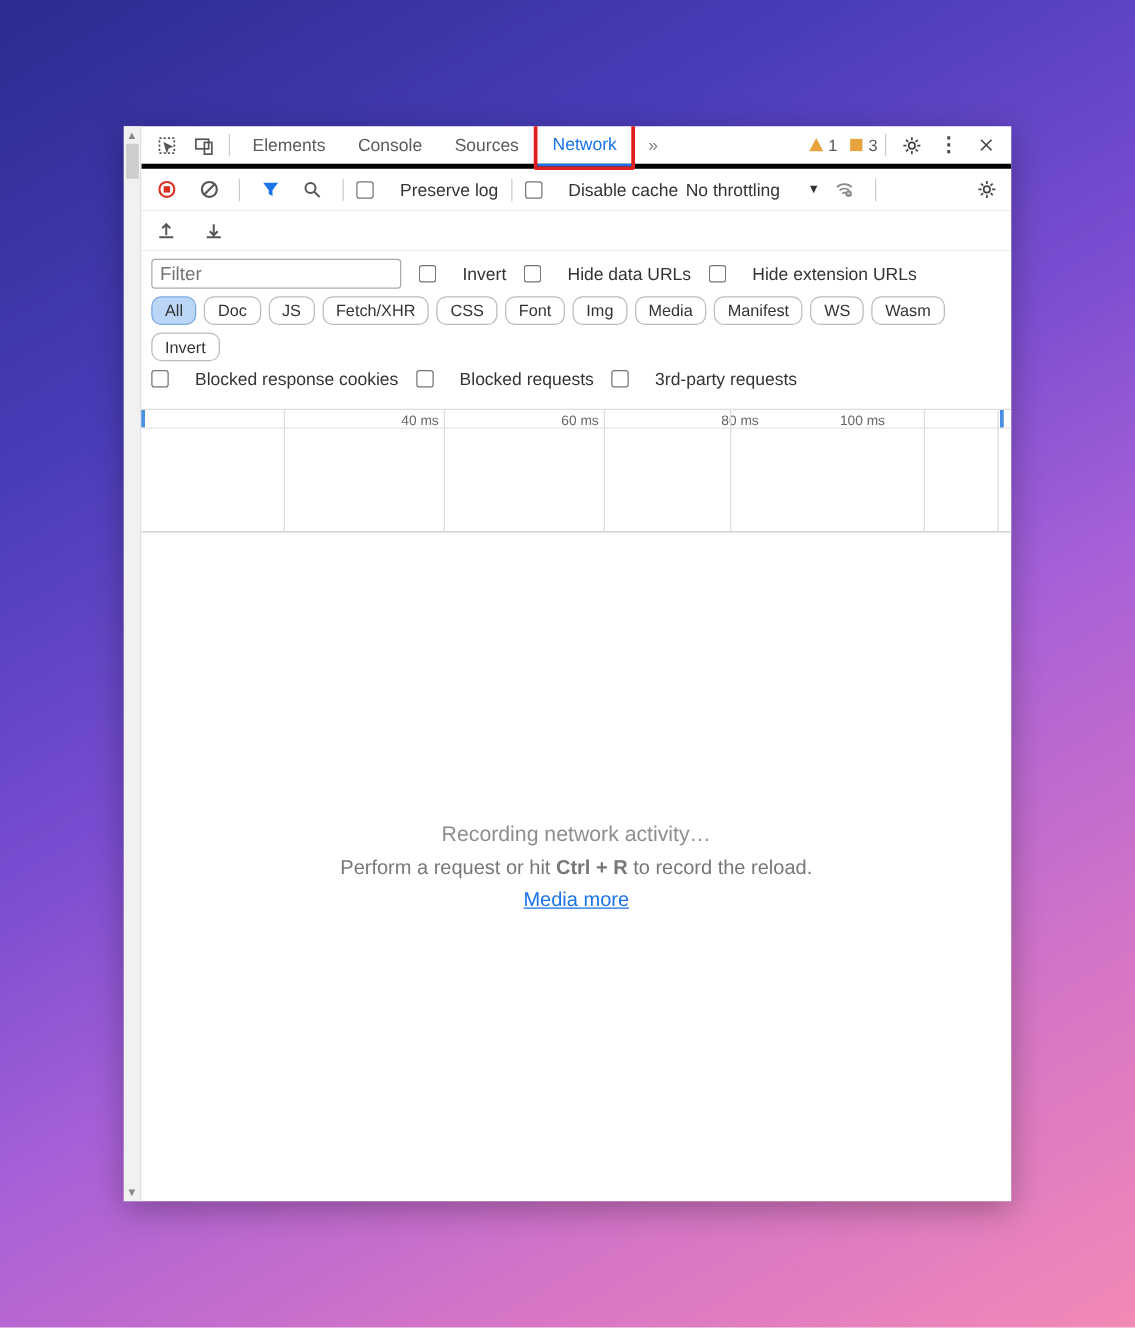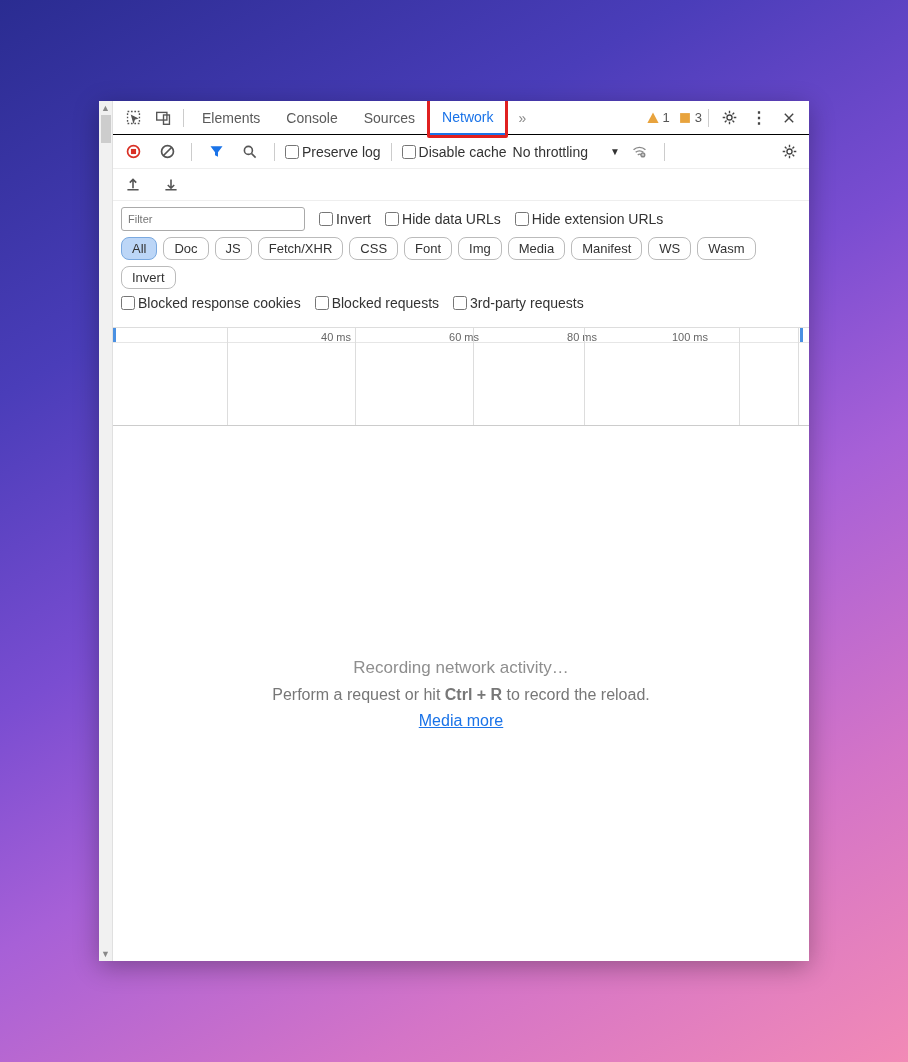--- a/index.html
+++ b/index.html
@@ -4,37 +4,37 @@
 <style>
 *{box-sizing:border-box;margin:0;padding:0;font-family:"Segoe UI",Arial,sans-serif}
 body{width:908px;height:1062px;background:linear-gradient(150deg,#2a2c91 0%,#4a3db9 25%,#7a4dd1 45%,#a760d7 60%,#d474c7 80%,#f28ab6 100%);display:flex;align-items:center;justify-content:center}
 .panel{width:710px;height:860px;background:#fff;box-shadow:0 6px 24px rgba(0,0,0,.3);position:relative;overflow:hidden}
 .scrollbar-l{position:absolute;left:0;top:0;width:14px;height:100%;background:#f1f1f1;border-right:1px solid #e0e0e0}
 .scrollbar-l .arrow{position:absolute;left:2px;font-size:9px;color:#888;cursor:pointer}
 .scrollbar-l .arrow.up{top:2px}
 .scrollbar-l .arrow.down{bottom:2px}
 .scrollbar-l .thumb{position:absolute;left:2px;top:14px;width:10px;height:28px;background:#cdcdcd}
 .content{margin-left:14px;height:100%;display:flex;flex-direction:column}
-.tabbar{height:34px;border-bottom:1px solid #000000;display:flex;align-items:center;padding:0 6px;gap:2px}
+.tabbar{height:34px;border-bottom:4px solid #000000;display:flex;align-items:center;padding:0 6px;gap:2px}
 .ico-btn{width:28px;height:28px;display:flex;align-items:center;justify-content:center;cursor:pointer;color:#555}
 .divider{width:1px;height:18px;background:#ccc;margin:0 4px}
 .tab{padding:0 12px;height:34px;display:flex;align-items:center;color:#5a5a5a;font-size:14px;cursor:pointer}
 .tab.active{color:#1a73e8;border-bottom:2px solid #1a73e8}
 .highlight{border:3px solid #e02020;border-radius:2px;margin:-2px -2px}
 .spacer{flex:1}
 .warn{display:flex;align-items:center;gap:3px;color:#555;font-size:13px}
 .warn svg{vertical-align:middle}
 .toolbar{height:34px;border-bottom:1px solid #eee;display:flex;align-items:center;padding:0 6px;gap:6px}
-.chk{display:flex;align-items:center;gap:3px;color:#333;font-size:14px;cursor:pointer}
+.chk{display:flex;align-items:center;gap:21px;color:#333;font-size:14px;cursor:pointer}
 .chk input{width:14px;height:14px;cursor:pointer}
 .throttle{color:#333;font-size:14px;display:flex;align-items:center;gap:22px;cursor:pointer}
 .toolbar2{height:32px;display:flex;align-items:center;padding:0 6px;gap:10px;border-bottom:1px solid #eee}
 .filters{padding:6px 8px;border-bottom:1px solid #ddd;background:#fff}
 .filterrow{display:flex;align-items:center;gap:14px;flex-wrap:wrap;margin-bottom:6px}
-.filter-input{width:184px;height:24px;border:1px solid #aaa;border-radius:3px;padding:0 6px;font-size:11px;color:#777}
+.filter-input{width:200px;height:24px;border:1px solid #aaa;border-radius:3px;padding:0 6px;font-size:15px;color:#777}
 .pills{display:flex;gap:6px;flex-wrap:wrap;margin-bottom:6px}
 .pill{border:1px solid #bbb;border-radius:8px;padding:3px 10px;font-size:13px;color:#333;cursor:pointer;background:#fff}
 .pill.active{background:#bcd6f7;border-color:#7aa9e0}
 .timeline{height:98px;border-bottom:1px solid #ccc;position:relative;background:#fff}
 .timeline .cell{position:absolute;top:0;height:100%;border-left:1px solid #ddd;font-size:11px;color:#666;padding:3px 0 0 0;text-align:right}
 .timeline .tl-row{position:absolute;top:14px;left:0;right:0;height:1px;background:#e6e6e6}
 .timeline-edge{position:absolute;top:0;width:3px;height:14px;background:#4a90e2}
 .empty{flex:1;display:flex;flex-direction:column;align-items:center;justify-content:center;color:#8e8e8e;font-size:16px;gap:8px}
 .empty .l1{font-size:17px}
 .empty .l2{color:#777}
@@ -218,21 +218,21 @@
 
     <div class="timeline">
       <div class="timeline-edge" style="left:0"></div>
       <div class="tl-row"></div>
       <div class="cell" style="left:114px;width:128px">
           <span style="display:block;padding-right:4px">40 ms</span>
         </div>
       <div class="cell" style="left:242px;width:128px">
           <span style="display:block;padding-right:4px">60 ms</span>
         </div>
-      <div class="cell" style="left:360px;width:128px">
+      <div class="cell" style="left:370px;width:128px">
           <span style="display:block;padding-right:4px">80 ms</span>
         </div>
       <div class="cell" style="left:471px;width:128px">
           <span style="display:block;padding-right:4px">100 ms</span>
         </div>
       <div class="cell" style="left:626px;width:60px;border-right:1px solid #ddd"></div>
       <div class="timeline-edge" style="right:6px"></div>
     </div>
 
     <div class="empty">

